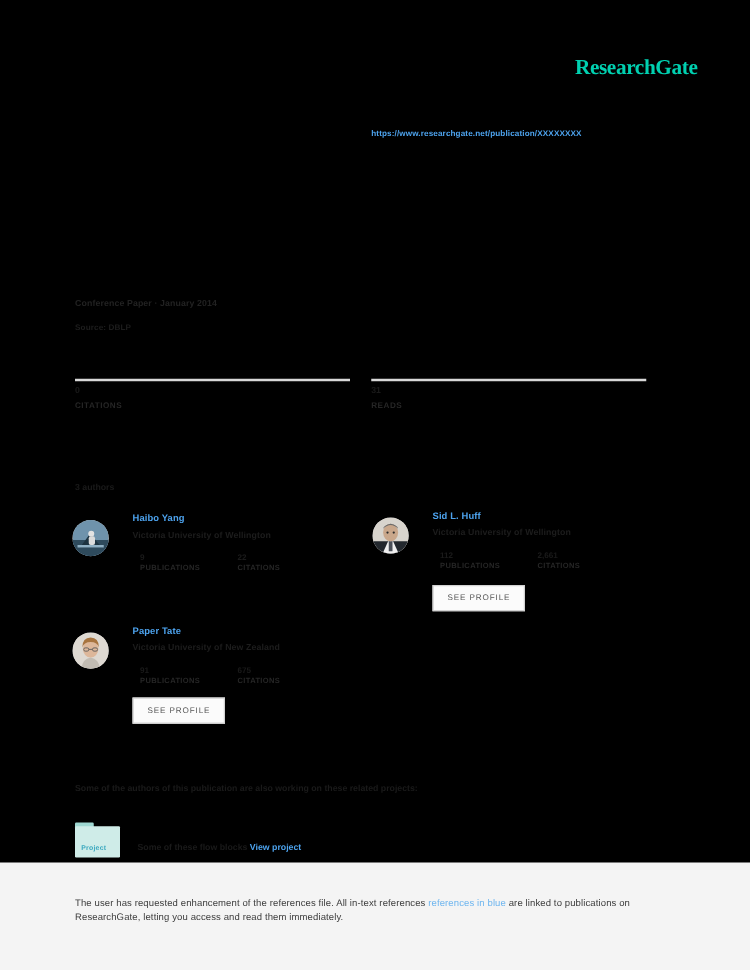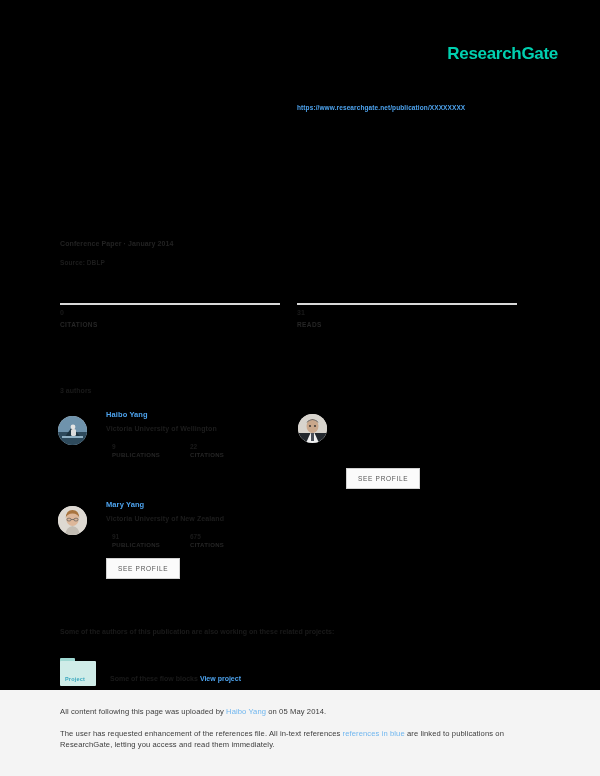--- a/index.html
+++ b/index.html
@@ -27,21 +27,21 @@
     height: 690px;
     background: #000000;
     overflow: hidden;
   }
 
   
   .rg-logo {
     position: absolute;
     right: 42px;
     top: 44px;
-    font-family: Liberation Sans, sans-serif;
+    font-family: Liberation Serif, serif;
     font-weight: bold;
     font-size: 17px;
     letter-spacing: -0.3px;
     color: #00d0b0;
     white-space: nowrap;
   }
 
   
   .doi-link {
     position: absolute;
@@ -356,37 +356,51 @@
           <rect width="29" height="29" fill="#d8d4cd"></rect>
           <rect y="19" width="29" height="10" fill="#23282e"></rect>
           <path d="M8 29 L12.5 19 L16.5 19 L21 29 Z" fill="#f0f0f0"></path>
           <rect x="13" y="19" width="3" height="8" fill="#4a4f58"></rect>
           <ellipse cx="14.5" cy="12" rx="6" ry="7" fill="#c9a78b"></ellipse>
           <path d="M8.5 9 Q14.5 3 20.5 9 Q20 6 14.5 5 Q9 6 8.5 9Z" fill="#6b6b6b"></path>
           <circle cx="12" cy="12" r="0.9" fill="#2b2b2b"></circle>
           <circle cx="17" cy="12" r="0.9" fill="#2b2b2b"></circle>
         </svg>
       </div>
+      <div class="author-body">
+        <div class="author-name">Sid L. Huff</div>
+        <div class="author-affil">Victoria University of Wellington</div>
+        <div class="author-stats">
+          <div class="s-col">
+            <div class="s-val">112</div>
+            <div class="s-lab">PUBLICATIONS</div>
+          </div>
+          <div class="s-col">
+            <div class="s-val">2,661</div>
+            <div class="s-lab">CITATIONS</div>
+          </div>
+        </div>
+      </div>
       <div class="see-profile">SEE PROFILE</div>
     </div>
 
     <div class="author-card a2">
       <div class="avatar">
         <svg viewBox="0 0 29 29">
           <rect width="29" height="29" fill="#ded9d2"></rect>
           <path d="M7 29 Q8 21 14.5 20 Q21 21 22 29 Z" fill="#c2bcb3"></path>
           <ellipse cx="14.5" cy="13" rx="6.2" ry="7" fill="#ddb79a"></ellipse>
           <path d="M7.8 12 Q8 4 14.5 4 Q21 4 21.2 12 Q20 7.5 14.5 7.5 Q9 7.5 7.8 12Z" fill="#a8743f"></path>
           <rect x="9" y="12.3" width="4" height="2.6" rx="1.2" fill="none" stroke="#5a5a5a" stroke-width="0.7"></rect>
           <rect x="16" y="12.3" width="4" height="2.6" rx="1.2" fill="none" stroke="#5a5a5a" stroke-width="0.7"></rect>
           <line x1="13" y1="13.5" x2="16" y2="13.5" stroke="#5a5a5a" stroke-width="0.7"></line>
         </svg>
       </div>
       <div class="author-body">
-        <div class="author-name">Mary Yang</div>
+        <div class="author-name">Paper Tate</div>
         <div class="author-affil">Victoria University of New Zealand</div>
         <div class="author-stats">
           <div class="s-col">
             <div class="s-val">91</div>
             <div class="s-lab">PUBLICATIONS</div>
           </div>
           <div class="s-col">
             <div class="s-val">675</div>
             <div class="s-lab">CITATIONS</div>
           </div>
@@ -405,21 +419,18 @@
       </div>
       <div class="project-text">
         <span>Some of these flow blocks</span>
         <span class="project-link">View project</span>
       </div>
     </div>
 
   </div>
 
   <div class="footer">
-    <p class="p1">
-      <span>All content following this page was uploaded by </span><a href="#">Haibo Yang</a><span> on 05 May 2014.</span>
-    </p>
     <p class="p2">
       <span>The user has requested enhancement of the references file. All in-text references </span><a href="#">references in blue</a><span> are linked to publications on ResearchGate, letting you access and read them immediately.</span>
     </p>
   </div>
 
 </div>
 
 </body></html>

